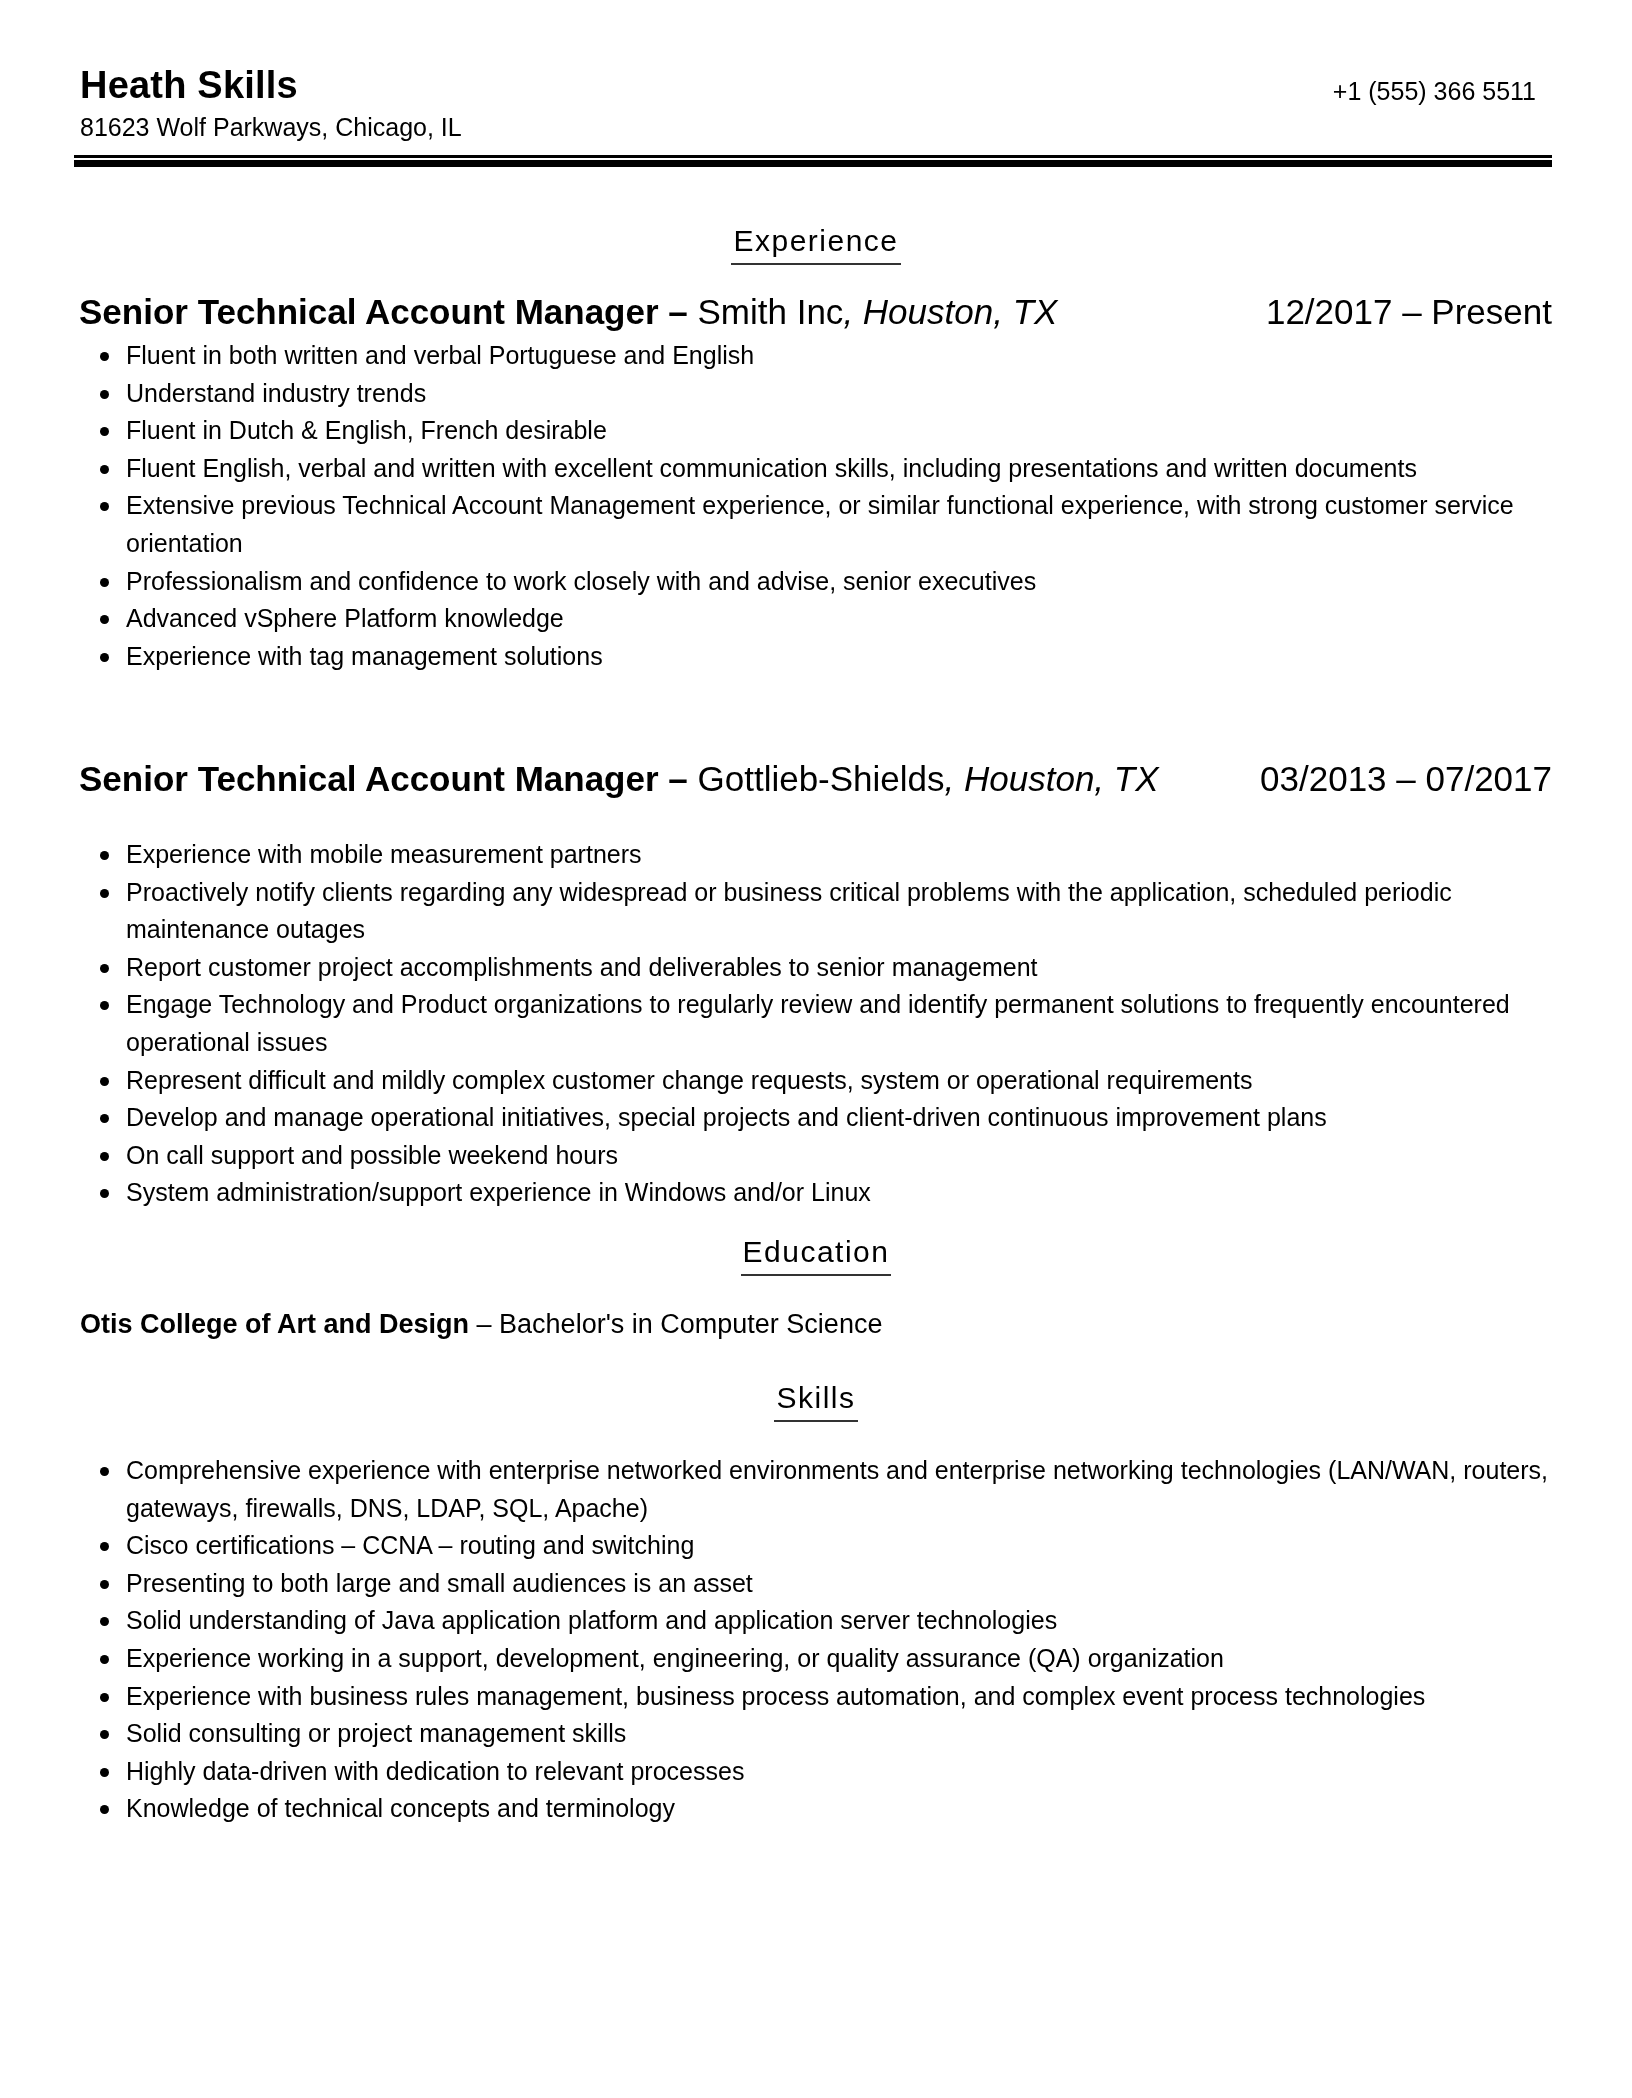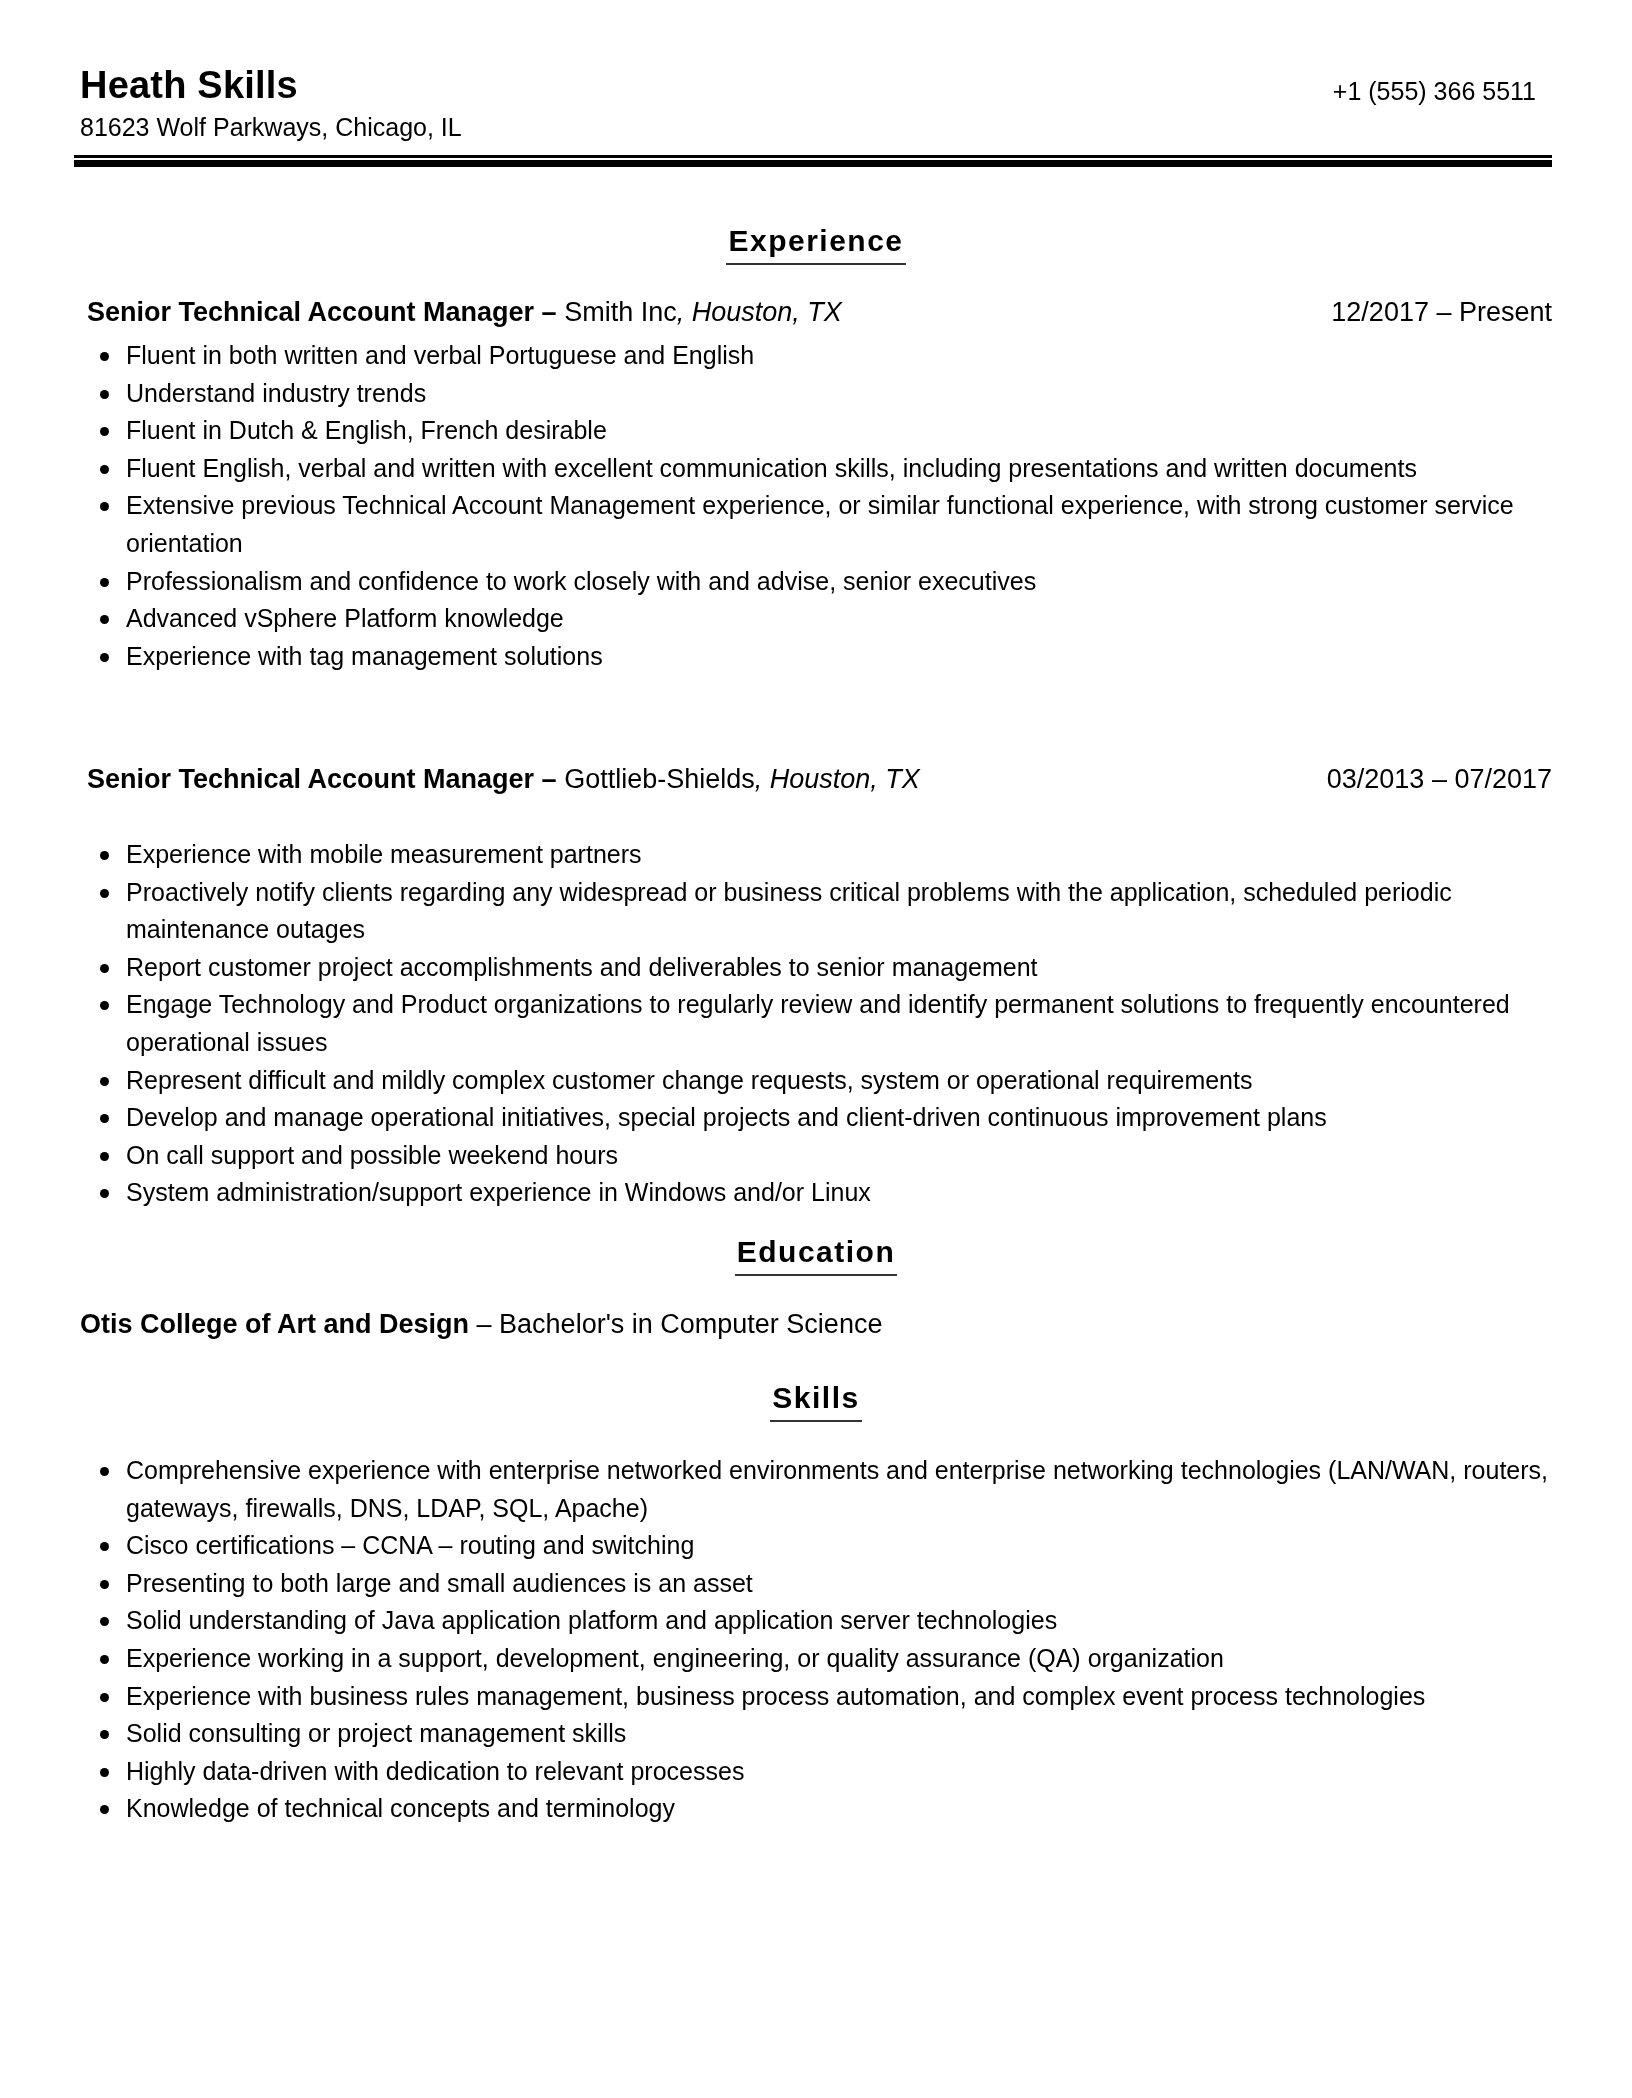--- a/index.html
+++ b/index.html
@@ -21,29 +21,29 @@
     .phone {
       position: absolute; right: 16px; top: 16px; font-size: 25px; line-height: 30px;
     }
     .rule-thin {
       position: absolute; left: 74px; width: 1478px; top: 155px; height: 3px; background: #000;
     }
     .rule-thick {
       position: absolute; left: 74px; width: 1478px; top: 160px; height: 7px; background: #000;
     }
     .section-heading {
-      position: absolute; left: 0; width: 1632px; text-align: center; font-weight: bold;
+      position: absolute; left: 0; width: 1632px; text-align: center;
     }
     .section-heading span {
       display: inline-block; font-size: 30px; line-height: 36px; letter-spacing: 1.5px;
       padding: 0 2px 4px 2px; border-bottom: 2px solid #333;
     }
     .job-title-row {
-      position: absolute; left: 87px; right: 80px; height: 36px;
-      font-size: 27px; line-height: 36px;
+      position: absolute; left: 79px; right: 80px; height: 36px;
+      font-size: 35px; line-height: 36px;
     }
     .job-title-row .title { font-weight: bold; }
     .job-title-row .loc { font-style: italic; }
     .job-title-row .dates { position: absolute; right: 0; top: 0; text-align: center; }
     ul.bullets {
       position: absolute; left: 80px; right: 80px; margin: 0; padding: 0; list-style: none;
       font-size: 25px; line-height: 37.6px;
     }
     ul.bullets li { position: relative; padding-left: 46px; }
     ul.bullets li::before {

